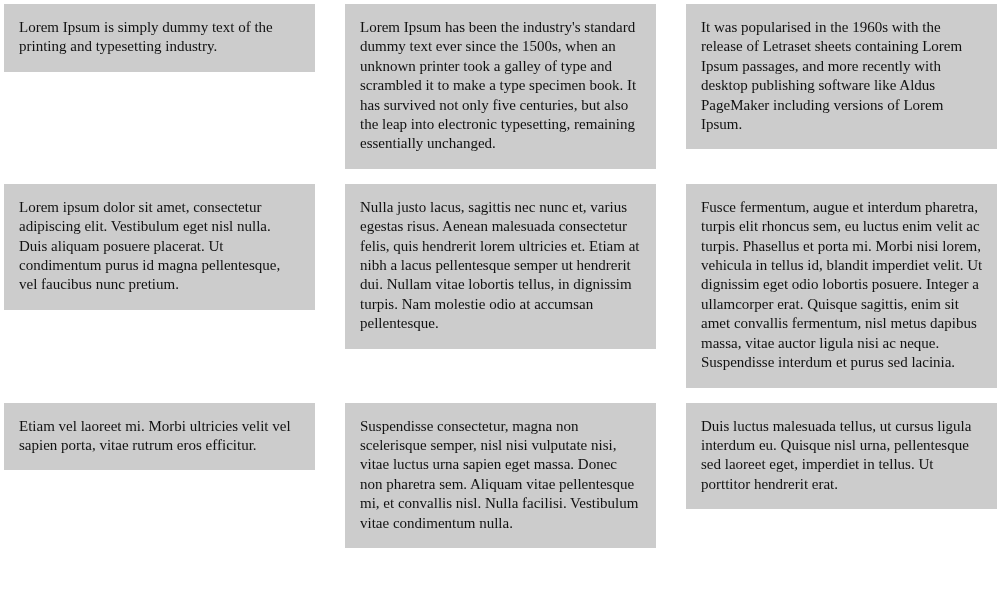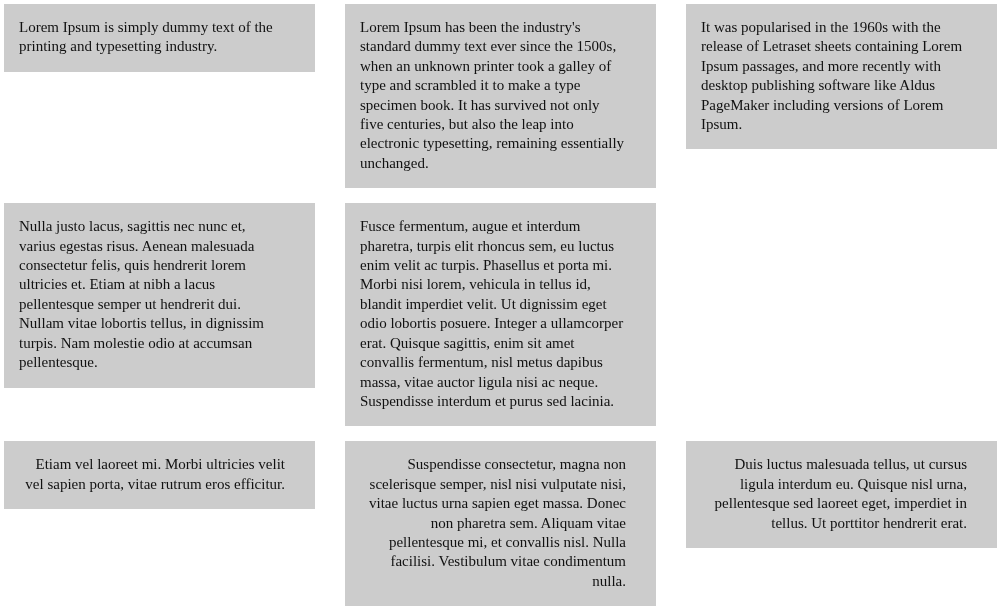--- a/index.html
+++ b/index.html
@@ -20,26 +20,26 @@
       position: absolute;
       left: 4px;
       top: 4px;
       width: 1000px;
     }
     .row {
       display: flex;
       align-items: flex-start;
       margin-bottom: 15px;
     }
-    .row:last-child { margin-bottom: 0; text-align: right; }
+    .row:last-child { margin-bottom: 0; }
     .box {
       box-sizing: border-box;
       width: 311px;
       background: #cccccc;
-      padding: 14px 30px 15px 15px;
+      padding: 14px 14px 15px 15px;
       line-height: 19.4px;
       margin-right: 30px;
     }
     .box:last-child { margin-right: 0; }
     .box p {
       margin: 0;
     }
   </style>
 </head>
 <body>
@@ -53,20 +53,23 @@
     <div class="box">
       <p>Lorem Ipsum has been the industry's standard dummy text ever since the 1500s, when an unknown printer took a galley of type and scrambled it to make a type specimen book. It has survived not only five centuries, but also the leap into electronic typesetting, remaining essentially unchanged.</p>
     </div>
     <div class="box">
       <p>It was popularised in the 1960s with the release of Letraset sheets containing Lorem Ipsum passages, and more recently with desktop publishing software like Aldus PageMaker including versions of Lorem Ipsum.</p>
     </div>
   </div>
 
   <div class="row">
     <div class="box">
+      <p>Lorem ipsum dolor sit amet, consectetur adipiscing elit. Vestibulum eget nisl nulla. Duis aliquam posuere placerat. Ut condimentum purus id magna pellentesque, vel faucibus nunc pretium.</p>
+    </div>
+    <div class="box">
       <p>Nulla justo lacus, sagittis nec nunc et, varius egestas risus. Aenean malesuada consectetur felis, quis hendrerit lorem ultricies et. Etiam at nibh a lacus pellentesque semper ut hendrerit dui. Nullam vitae lobortis tellus, in dignissim turpis. Nam molestie odio at accumsan pellentesque.</p>
     </div>
     <div class="box">
       <p>Fusce fermentum, augue et interdum pharetra, turpis elit rhoncus sem, eu luctus enim velit ac turpis. Phasellus et porta mi. Morbi nisi lorem, vehicula in tellus id, blandit imperdiet velit. Ut dignissim eget odio lobortis posuere. Integer a ullamcorper erat. Quisque sagittis, enim sit amet convallis fermentum, nisl metus dapibus massa, vitae auctor ligula nisi ac neque. Suspendisse interdum et purus sed lacinia.</p>
     </div>
   </div>
 
   <div class="row">
     <div class="box">
       <p>Etiam vel laoreet mi. Morbi ultricies velit vel sapien porta, vitae rutrum eros efficitur.</p>

